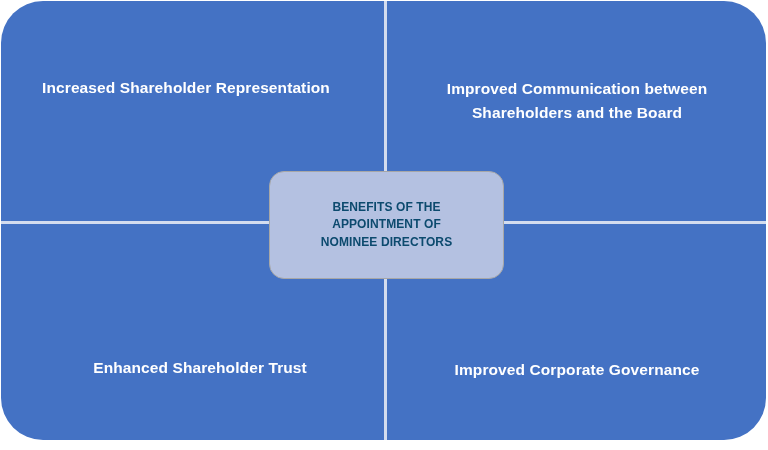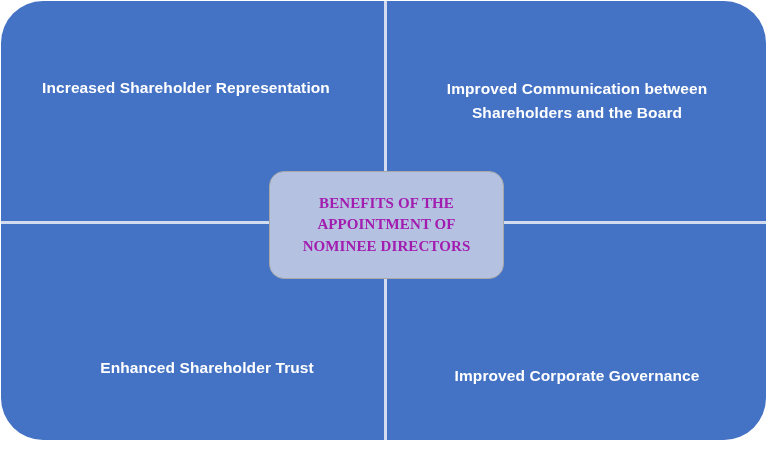--- a/index.html
+++ b/index.html
@@ -90,37 +90,37 @@
     width: 380px;
     height: 279px;
     padding: 14px 24px;
     align-items: flex-start;
   }
   #q-top-right .q-label {
     margin-top: 61px;
   }
 
   #q-bottom-left {
-    left: 15px;
+    left: 8px;
     top: 223px;
     width: 382px;
     height: 217px;
     padding: 0 28px;
     align-items: flex-start;
   }
   #q-bottom-left .q-label {
     margin-top: 132px;
   }
 
   #q-bottom-right {
     left: 386px;
     top: 223px;
     width: 380px;
     height: 217px;
-    padding: 8px 20px;
+    padding: 2px 20px;
     align-items: flex-start;
   }
   #q-bottom-right .q-label {
     margin-top: 132px;
   }
 
   
   .center-hub {
     position: absolute;
     left: 269px;
@@ -130,28 +130,27 @@
     background: #B4C1E1;
     border: 1.3px solid #A7A7A7;
     border-radius: 15px;
     box-sizing: border-box;
     display: flex;
     align-items: center;
     justify-content: center;
     z-index: 5;
   }
   .center-hub .hub-title {
-    color: #a21caf;
+    color: #0c4a6e;
     font-weight: bold;
-    font-size: 15px;
+    font-size: 12px;
     line-height: 1.44;
     text-align: center;
     letter-spacing: 0.1px;
     white-space: pre-line;
-    font-family: Liberation Serif, serif;
   }
 </style>
 </head>
 <body>
 
 <div id="canvas">
 
   <div class="matrix-body">
 
     <div class="quadrant" id="q-top-left">

